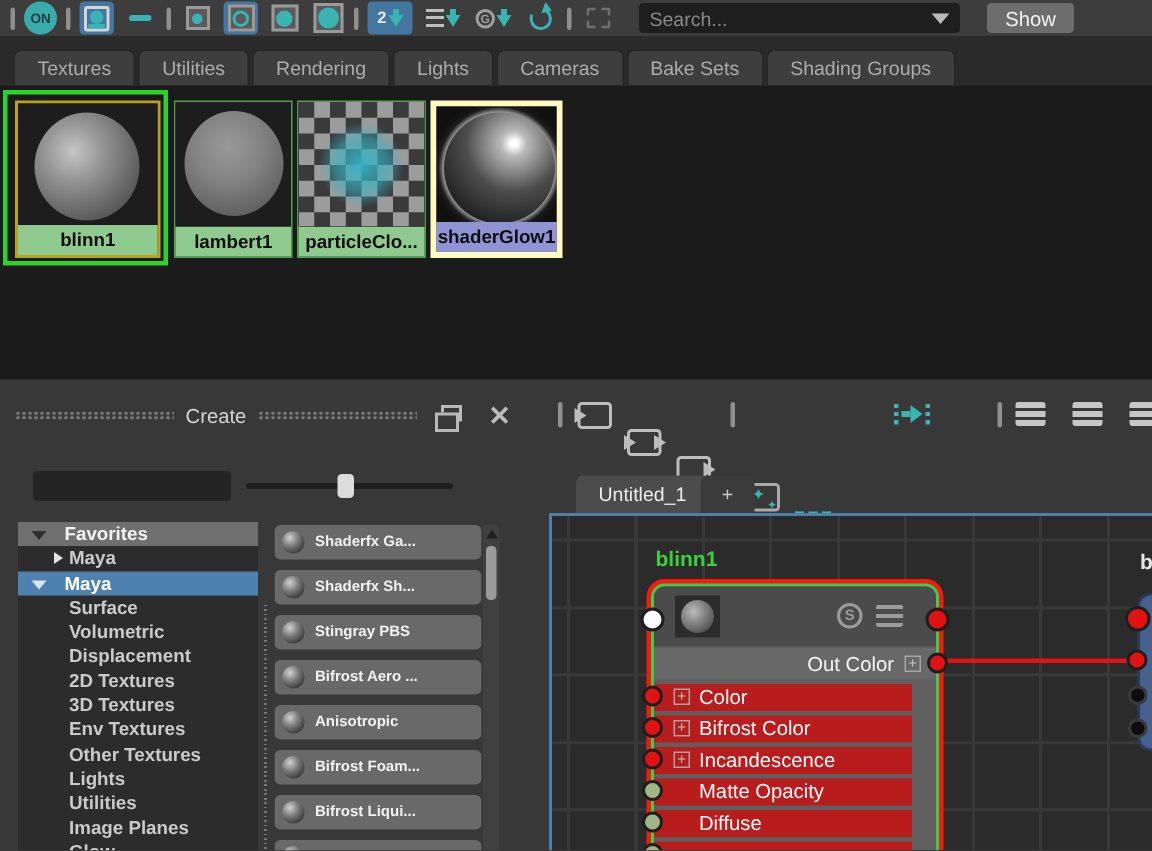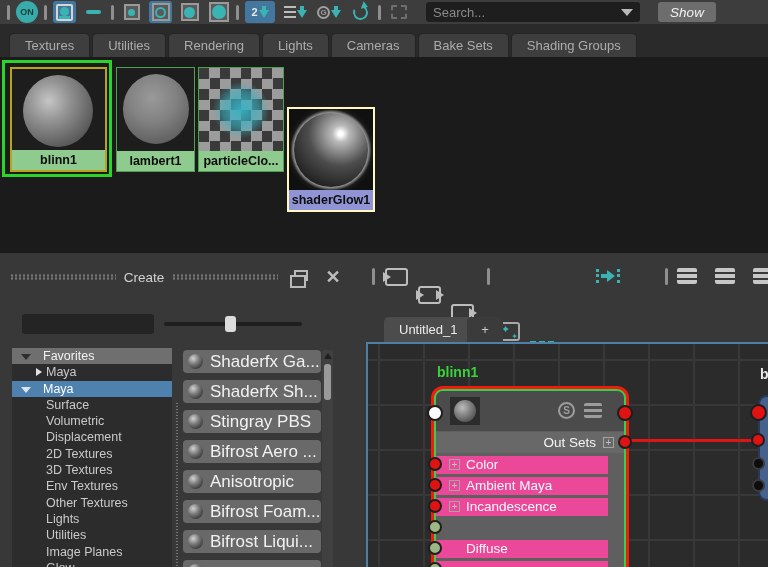--- a/index.html
+++ b/index.html
@@ -35,21 +35,21 @@
   .refresh-ico { width:15px; height:15px; border:2.5px solid #3ab3b3; border-radius:50%; border-top-color:transparent; position:relative; transform:rotate(-20deg); }
   .refresh-ico::after { content:""; position:absolute; right:-4px; top:-3px; width:0; height:0;
     border-top:4px solid transparent; border-bottom:4px solid transparent; border-left:6px solid #3ab3b3; transform:rotate(40deg); }
   .dashed-sq { width:16px; height:14px; border:2px dashed #6f6f6f; border-radius:2px; }
   #search-box { width:214px; height:20px; background:#1e1e1e; border-radius:3px; display:flex; align-items:center;
     padding:0 7px; margin-left:10px; flex:none; }
   #search-box input { flex:1; background:transparent; border:none; outline:none; color:#cfcfcf; font-size:13px; font-family:inherit; }
   #search-box input::placeholder { color:#8a8a8a; }
   .dd-tri { width:0; height:0; border-left:6px solid transparent; border-right:6px solid transparent; border-top:7px solid #b9b9b9; }
   #show-btn { margin-left:12px; width:58px; height:20px; background:#6d6d6d; border-radius:3px; color:#f2f2f2;
-    font-size:13.5px; display:flex; align-items:center; justify-content:center; flex:none;font-style:italic; }
+    font-size:13.5px; display:flex; align-items:center; justify-content:center; flex:none; }
 
   
   #tabbar { position:absolute; left:0; top:24px; width:768px; height:33px; background:#2a2a2a;
     display:flex; align-items:flex-end; padding-left:9px; gap:2px; }
   .tab { height:24px; padding:0 15px; background:#3e3e3e; border:1px solid #242424; border-bottom:none;
     border-radius:5px 5px 0 0; color:#acacac; font-size:13px; display:flex; align-items:center; }
   .tab.active { background:#505050; color:#ffffff; }
 
   
   #materials { position:absolute; left:0; top:57px; width:768px; height:196px; background:#1b1b1b; }
@@ -85,40 +85,40 @@
   .win-btn { width:26px; height:22px; display:flex; align-items:center; justify-content:center; position:relative; }
   .float-glyph { width:14px; height:11px; border:2px solid #b9b9b9; position:relative; margin-left:4px; margin-bottom:3px; }
   .float-glyph::before { content:""; position:absolute; left:-6px; top:3px; width:12px; height:9px; border:2px solid #b9b9b9; background:#383838; }
   .x-glyph { color:#bcbcbc; font-size:18px; font-weight:bold; line-height:1; }
   #create-search { position:absolute; left:22px; top:61px; width:132px; height:20px;
     background:#242424; border:none; border-radius:3px; outline:none; color:#d0d0d0; padding:0 6px; font-family:inherit; }
   #zoom-slider { position:absolute; left:164px; top:63px; width:138px; height:16px; }
   #zoom-slider .track { position:absolute; left:0; top:6px; width:100%; height:4px; background:#1e1e1e; border-radius:2px; }
   #zoom-slider .handle { position:absolute; left:61px; top:0; width:11px; height:16px; background:#dcdcdc; border-radius:3px; }
 
-  #tree { position:absolute; left:12px; top:95px; width:160px; height:219px; background:#2c2c2c; overflow:hidden; }
+  #tree { position:absolute; left:12px; top:95px; width:160px; height:219px; background:#2c2c2c; overflow:hidden;font-weight:bold; }
   .trow { height:16.3px; line-height:16.3px; font-size:12.5px; color:#cacaca; white-space:nowrap; position:relative; padding-left:34px; }
   .trow.head { background:#6f6f6f; color:#f2f2f2; padding-left:31px; }
   .trow.sel  { background:#4f81ae; color:#ffffff; padding-left:31px; }
   .tri-d { position:absolute; width:0; height:0; border-left:5px solid transparent; border-right:5px solid transparent; top:6px; }
   .trow.head .tri-d { left:9px; border-top:6px solid #2e2e2e; }
   .trow.sel  .tri-d { left:9px; border-top:6px solid #d7e6f2; }
   .tri-r { position:absolute; left:24px; top:4px; width:0; height:0;
     border-top:4.5px solid transparent; border-bottom:4.5px solid transparent; border-left:6px solid #e3e3e3; }
   .trow.child { padding-left:34px; }
 
   #tree-splitter { position:absolute; left:176px; top:150px; width:2px; height:164px;
     background:repeating-linear-gradient(to bottom, #767676 0 1px, transparent 1px 3px); }
 
   #node-list { position:absolute; left:183px; top:97px; width:138px; height:217px; overflow:hidden; }
   .nl-item { height:23px; margin-bottom:7px; background:#696969; border-radius:4px;
     display:flex; align-items:center; gap:7px; padding-left:5px; overflow:hidden; }
   .nl-sph { width:15px; height:15px; border-radius:50%; flex:none;
     background:radial-gradient(circle at 35% 30%, #d2d2d2, #7a7a7a 40%, #2e2e2e 85%); }
-  .nl-label { color:#f1f1f1; font-size:17px; font-weight:normal; white-space:nowrap; }
+  .nl-label { color:#f1f1f1; font-size:10px; font-weight:bold; white-space:nowrap; }
 
   #list-scrollbar { position:absolute; left:322px; top:97px; width:11px; height:217px; background:#404040; border-radius:2px; }
   .sb-up { height:12px; display:flex; align-items:center; justify-content:center; }
   .sb-up .tri { width:0; height:0; border-left:4px solid transparent; border-right:4px solid transparent; border-bottom:6px solid #1f1f1f; }
   .sb-thumb { position:absolute; left:2px; top:14px; width:7px; height:36px; background:#9a9a9a; border-radius:3px; }
 
   
   #editor { position:absolute; left:355px; top:253px; width:413px; height:314px; overflow:hidden; }
   .ni { position:absolute; top:15px; }
   .esep { width:3px; height:17px; background:#8f8f8f; border-radius:2px; }
@@ -164,21 +164,21 @@
   .nhead { position:absolute; left:0; top:0; right:0; height:40px; background:#4b4b4b; border-radius:7px 7px 0 0; }
   .nthumb { position:absolute; left:14px; top:6px; width:30px; height:28px; background:#2c2c2c; }
   .nthumb .sph { position:absolute; left:4px; top:3px; width:22px; height:22px; border-radius:50%;
     background:radial-gradient(circle at 38% 35%, #bdbdbd, #8a8a8a 35%, #555 75%); }
   .s-badge { position:absolute; right:49px; top:11px; width:17px; height:17px; border:2px solid #9c9c9c; border-radius:50%;
     color:#9c9c9c; font-size:10px; font-weight:bold; display:flex; align-items:center; justify-content:center; }
   .hbars { position:absolute; right:22px; top:12px; width:18px; height:15px;
     background:repeating-linear-gradient(to bottom, #9c9c9c 0 3px, transparent 3px 6px); border-radius:2px; }
   .nrow-out { position:absolute; left:0; right:0; top:41px; height:21px; background:#686868;
     color:#f5f5f5; font-size:13.5px; text-align:right; line-height:21px; padding-right:28px; }
-  .nrow { position:absolute; left:0; right:16px; height:18px; background:#ec4899;
+  .nrow { position:absolute; left:0; right:16px; height:18px; background:#b91c1c;
     color:#fafafa; font-size:13.5px; line-height:18px; padding-left:30px; white-space:nowrap; }
   .expand-box { position:absolute; width:11px; height:11px; border:1px solid #a5a5a5; color:#c3c3c3;
     font-size:10px; line-height:9px; text-align:center; }
   .port { position:absolute; border-radius:50%; border:2px solid #1e1e1e; z-index:4; }
   .p-red { background:#e01212; }
   .p-white { background:#ffffff; }
   .p-sage { background:#9db884; }
   .p-black { background:#0d0d0d; border-color:#3a3a3a; }
 
   #wire { position:absolute; left:258px; top:95px; width:128px; height:3px; background:#dd1515; z-index:2; }
@@ -284,21 +284,21 @@
   </div>
 
   <div class="mat-cell" style="left:198px; width:86px; height:105px; border:1px solid #4ea14e;">
     <div class="mat-thumb">
       <div class="checker"></div>
         <div class="teal-glow"></div>
     </div>
     <div class="mat-label lbl-green">particleClo...</div>
   </div>
 
-  <div class="mat-cell" style="left:287px; width:88px; height:105px; border:2px solid #fef9c3;margin-top:40px;">
+  <div class="mat-cell" style="left:287px; width:88px; height:105px; border:4px solid #fef9c3;">
     <div class="mat-thumb" style="background:#101010;">
       <div class="glow-ring"></div>
         <div class="sphere sph-glow"></div>
     </div>
     <div class="mat-label lbl-purple">shaderGlow1</div>
   </div>
 </div>
 
 <div id="create-panel">
   <div id="create-header">
@@ -430,29 +430,30 @@
     <div id="wire"></div>
 
     <div id="blinn-node">
       <div class="nhead">
         <div class="nthumb">
             <div class="sph"></div>
           </div>
         <div class="s-badge">S</div>
         <div class="hbars"></div>
       </div>
-      <div class="nrow-out">Out Sets</div>
+      <div class="nrow-out">Out Color</div>
       <div class="expand-box" style="right:10px; top:46px;">+</div>
 
       <div class="nrow" style="top:65px;"><span>Color</span></div>
       <div class="expand-box" style="left:13px; top:68px;">+</div>
-      <div class="nrow" style="top:86px;"><span>Ambient Maya</span></div>
+      <div class="nrow" style="top:86px;"><span>Bifrost Color</span></div>
       <div class="expand-box" style="left:13px; top:89px;">+</div>
       <div class="nrow" style="top:107px;"><span>Incandescence</span></div>
       <div class="expand-box" style="left:13px; top:110px;">+</div>
+      <div class="nrow" style="top:128px;"><span>Matte Opacity</span></div>
       <div class="nrow" style="top:149px;"><span>Diffuse</span></div>
       <div class="nrow" style="top:170px;"></div>
 
       <div class="port p-white" style="left:-9px; top:14px; width:16px; height:16px;"></div>
       <div class="port p-red" style="right:-9px; top:14px; width:16px; height:16px;"></div>
       <div class="port p-red" style="right:-8px; top:44px; width:14px; height:14px;"></div>
       <div class="port p-red" style="left:-8px; top:66px; width:14px; height:14px;"></div>
       <div class="port p-red" style="left:-8px; top:87px; width:14px; height:14px;"></div>
       <div class="port p-red" style="left:-8px; top:108px; width:14px; height:14px;"></div>
       <div class="port p-sage" style="left:-8px; top:129px; width:14px; height:14px;"></div>

